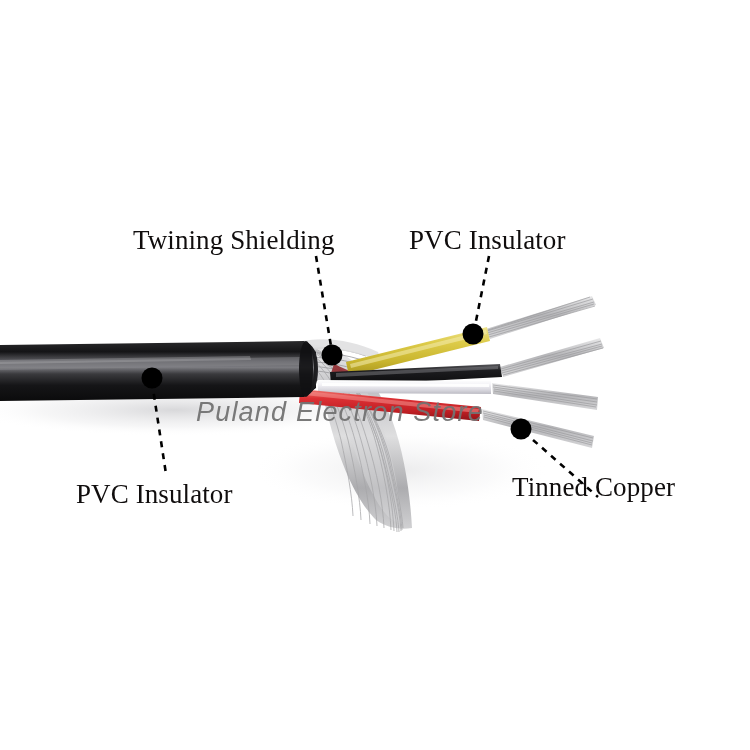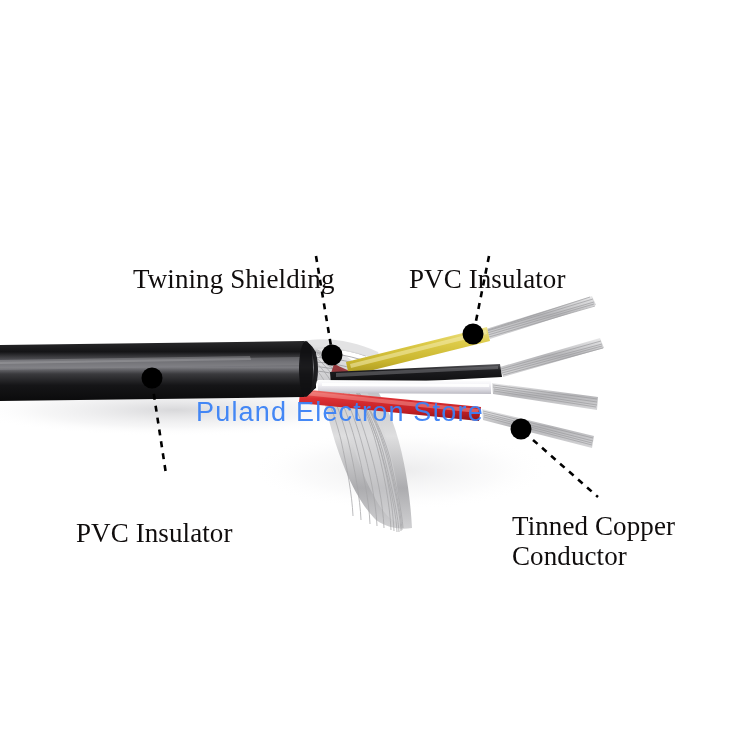--- a/index.html
+++ b/index.html
@@ -12,35 +12,35 @@
   }
   #art{position:absolute;left:0;top:0;width:750px;height:750px;}
   .label{
     position:absolute;
     font-family:"Liberation Serif", serif;
     color:#100d0d;
     font-size:27px;
     line-height:30px;
     white-space:pre;
     letter-spacing:0.1px;
-    margin-top:39px;
   }
   #lbl-twining{left:133px;top:225px;}
   #lbl-pvc-top{left:409px;top:225px;}
   #lbl-pvc-bottom{left:76px;top:479px;}
   #lbl-tinned{left:512px;top:472px;text-align:left;}
   #watermark{
     position:absolute;
     left:196px;top:397px;
     font-family:"Liberation Sans", sans-serif;
     font-size:27px;
-    color:#3b82f6;
+    color:#737373;
     letter-spacing:1.2px;
     white-space:pre;
     opacity:.95;
+    font-style:italic;
   }
 </style>
 </head>
 <body>
 
 <div id="stage">
 
   <svg id="art" viewBox="0 0 750 750">
     <defs>
 
@@ -230,15 +230,15 @@
   </svg>
 
   <div id="watermark">Puland Electron Store</div>
 
   <div class="label" id="lbl-twining">Twining Shielding</div>
 
   <div class="label" id="lbl-pvc-top">PVC Insulator</div>
 
   <div class="label" id="lbl-pvc-bottom">PVC Insulator</div>
 
-  <div class="label" id="lbl-tinned"><span>Tinned Copper</span><br><span>Conductor</span></div>
+  <div class="label" id="lbl-tinned"><span>Tinned Copper</span><br></div>
 
 </div>
 
 </body></html>

